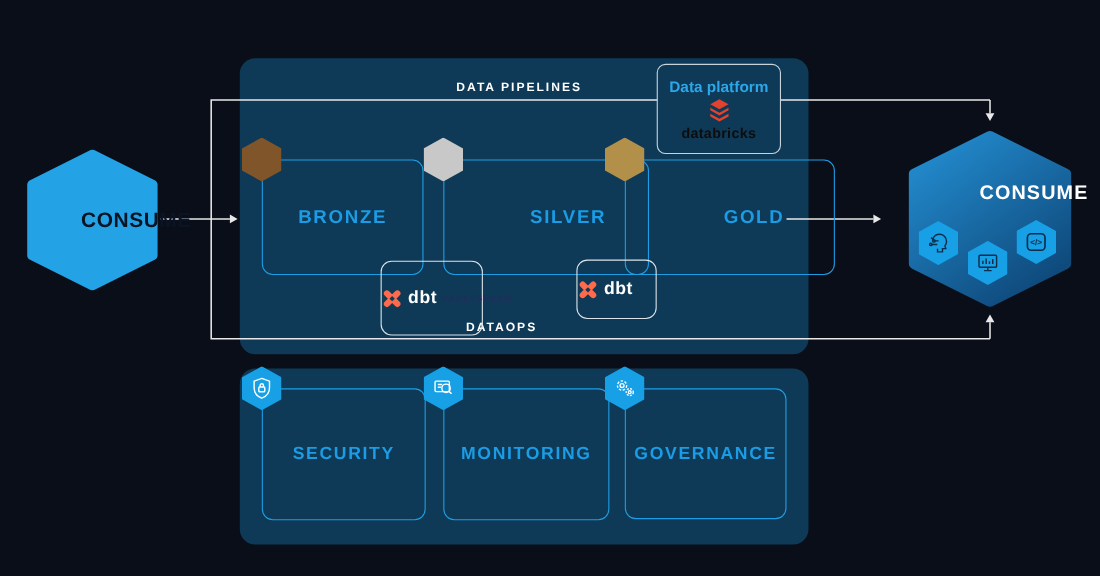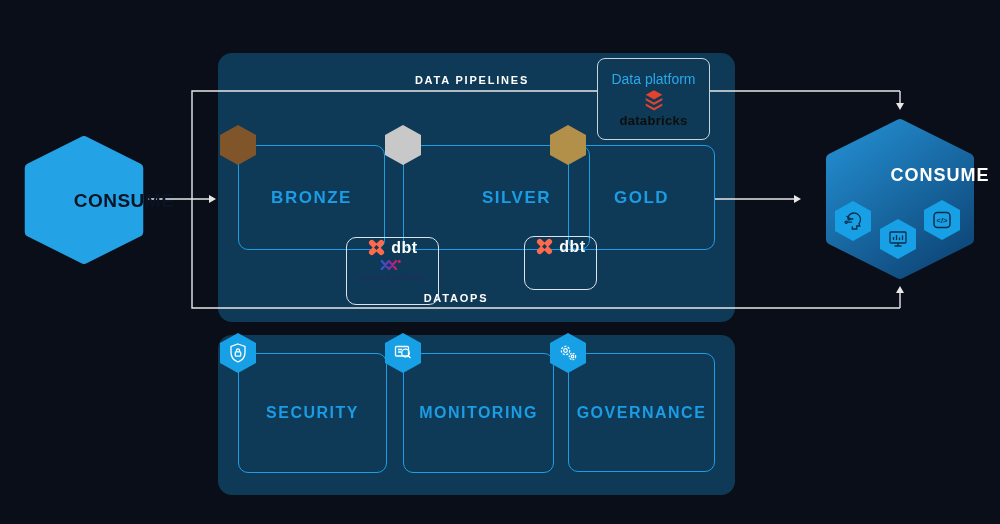--- a/index.html
+++ b/index.html
@@ -9,30 +9,30 @@
   #lines{position:absolute;left:0;top:0;z-index:2;}
   .stage-box{position:absolute;border:1.5px solid #1e9de4;border-radius:10px;z-index:3;
              display:flex;align-items:center;justify-content:center;}
   .stage-label{color:#1b9ce4;font-size:17px;font-weight:800;letter-spacing:1.5px;}
   .hex{position:absolute;clip-path:polygon(50% 0,100% 25%,100% 75%,50% 100%,0 75%,0 25%);}
   .medal{width:36px;height:40px;z-index:4;}
   .icon-hex{width:36px;height:40px;background:#17a0e6;z-index:5;
             display:flex;align-items:center;justify-content:center;}
   .icon-hex svg{width:24px;height:24px;}
   .tool-box{position:absolute;border:1.5px solid #dde4e9;border-radius:10px;z-index:4;
-            display:flex;flex-direction:column;align-items:center;justify-content:flex-start;gap:2px;}
+            display:flex;flex-direction:row;align-items:center;justify-content:space-between;gap:2px;}
   .dbt-row{display:flex;align-items:center;gap:5px;}
   .dbt-word{color:#ffffff;font-size:16px;font-weight:800;letter-spacing:.5px;}
   .vs-word{color:#222d5e;font-size:8px;font-weight:800;letter-spacing:1.2px;}
   .panel-tag{position:absolute;color:#ffffff;font-size:11px;font-weight:700;
              letter-spacing:1.8px;text-align:center;z-index:3;}
   .platform-box{position:absolute;left:597px;top:58px;width:111px;height:80px;background:#0e3a57;
                 border:1.5px solid #c9d4da;border-radius:8px;z-index:4;
                 display:flex;flex-direction:column;align-items:center;justify-content:center;gap:1px;}
-  .platform-title{color:#2ba7ea;font-size:14px;font-weight:400;}
+  .platform-title{color:#2ba7ea;font-size:14px;font-weight:700;}
   .vendor-word{color:#0d0d0d;font-size:13px;font-weight:700;letter-spacing:.3px;}
   .big-hex{position:absolute;z-index:3;}
   .big-hex-label{position:absolute;width:100%;text-align:center;z-index:4;padding-left:40px;}
   #sources-label{color:#0b1424;font-size:19px;font-weight:800;letter-spacing:.5px;}
   #consume-label{color:#ffffff;font-size:18px;font-weight:800;letter-spacing:1px;}
   .code-glyph{font-weight:bold;font-family:"Liberation Sans",sans-serif;}
 </style>
 </head>
 <body>
 
@@ -71,21 +71,21 @@
   <div class="hex medal" style="left:220px;top:125px;background:#80552a;"></div>
   <div class="hex medal" style="left:385px;top:125px;background:#c8c8c8;"></div>
   <div class="hex medal" style="left:550px;top:125px;background:#b3904a;"></div>
 
   <div class="stage-box" style="left:238px;top:145px;width:145px;height:103px;">
     <span class="stage-label">BRONZE</span>
   </div>
   <div class="stage-box" style="left:403px;top:145px;width:145px;height:103px;padding-left:40px;">
     <span class="stage-label">SILVER</span>
   </div>
-  <div class="stage-box" style="left:568px;top:145px;width:145px;height:103px;">
+  <div class="stage-box" style="left:568px;top:145px;width:145px;height:103px;padding-left:44px;">
     <span class="stage-label">GOLD</span>
   </div>
 
   <div class="platform-box">
     <div class="platform-title">Data platform</div>
     <svg viewBox="0 0 24 24" width="24" height="24" fill="#e2432e">
       <path d="M12 2.2 L20.3 6.8 L12 11.4 L3.7 6.8 Z"></path>
       <path d="M3.7 9.9 L12 14.5 L20.3 9.9 L20.3 12.3 L12 16.9 L3.7 12.3 Z"></path>
       <path d="M3.7 15.4 L12 20 L20.3 15.4 L20.3 17.8 L12 22.4 L3.7 17.8 Z"></path>
     </svg>

